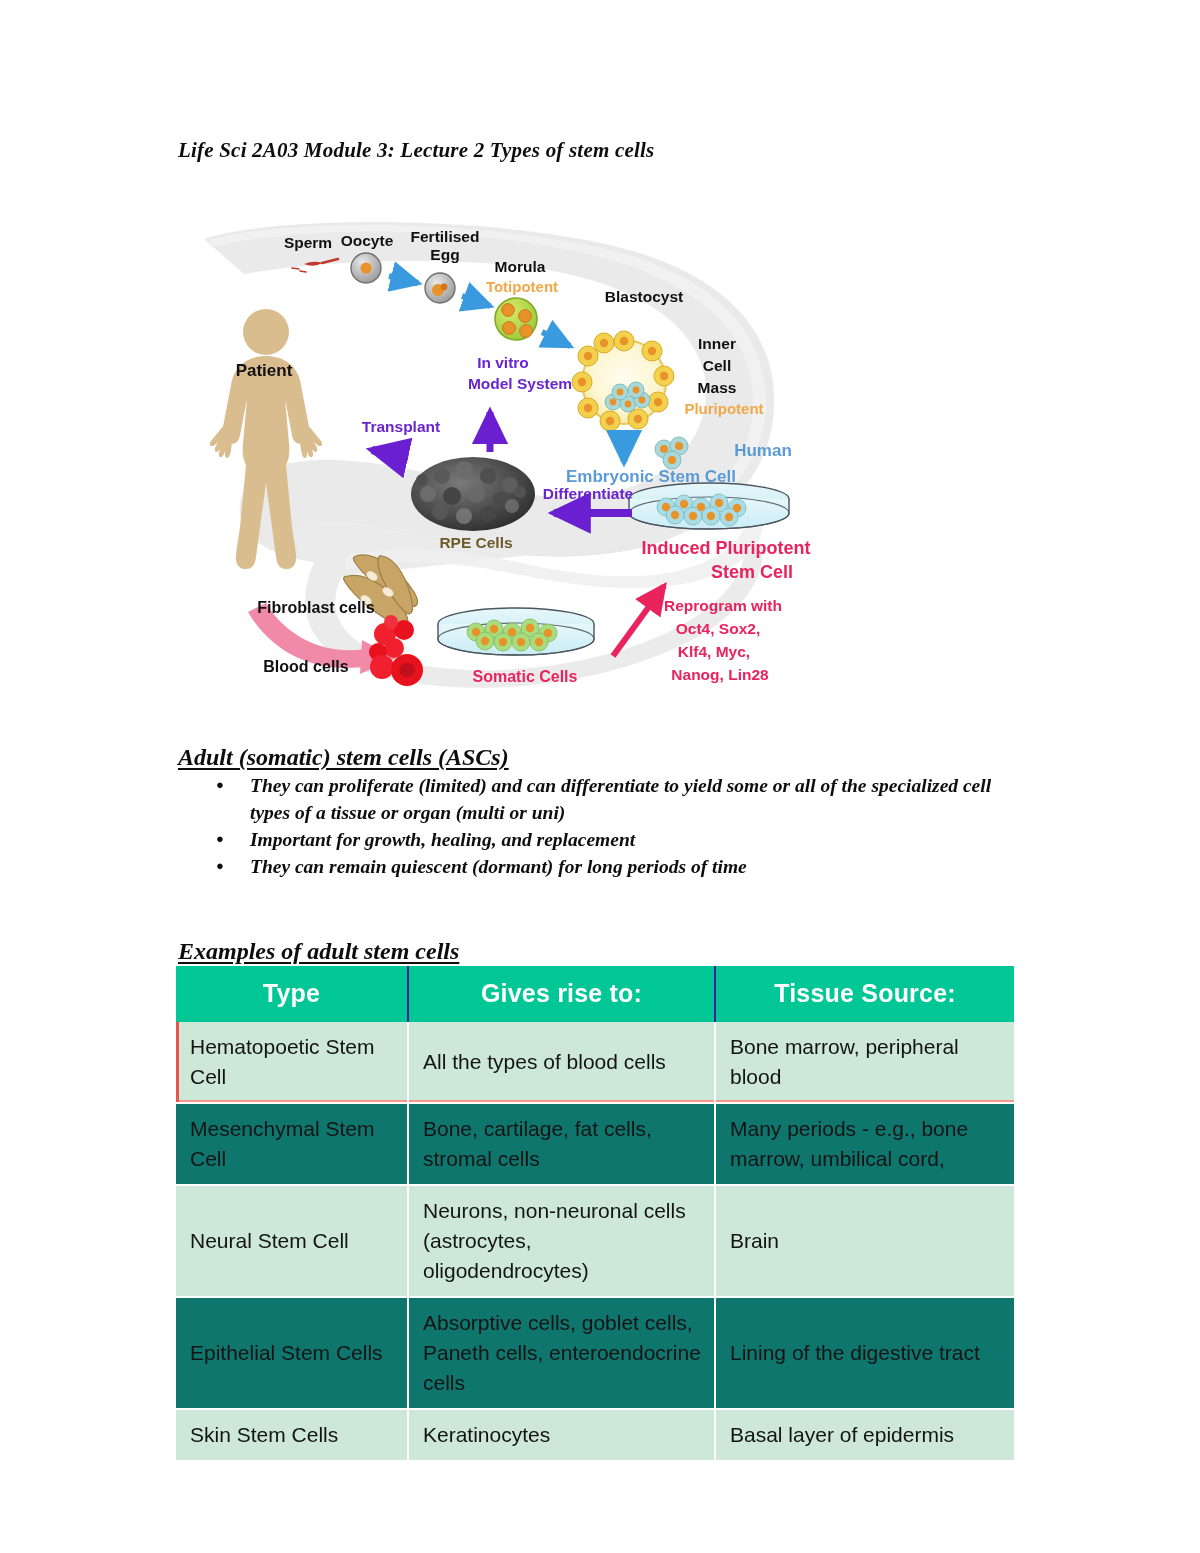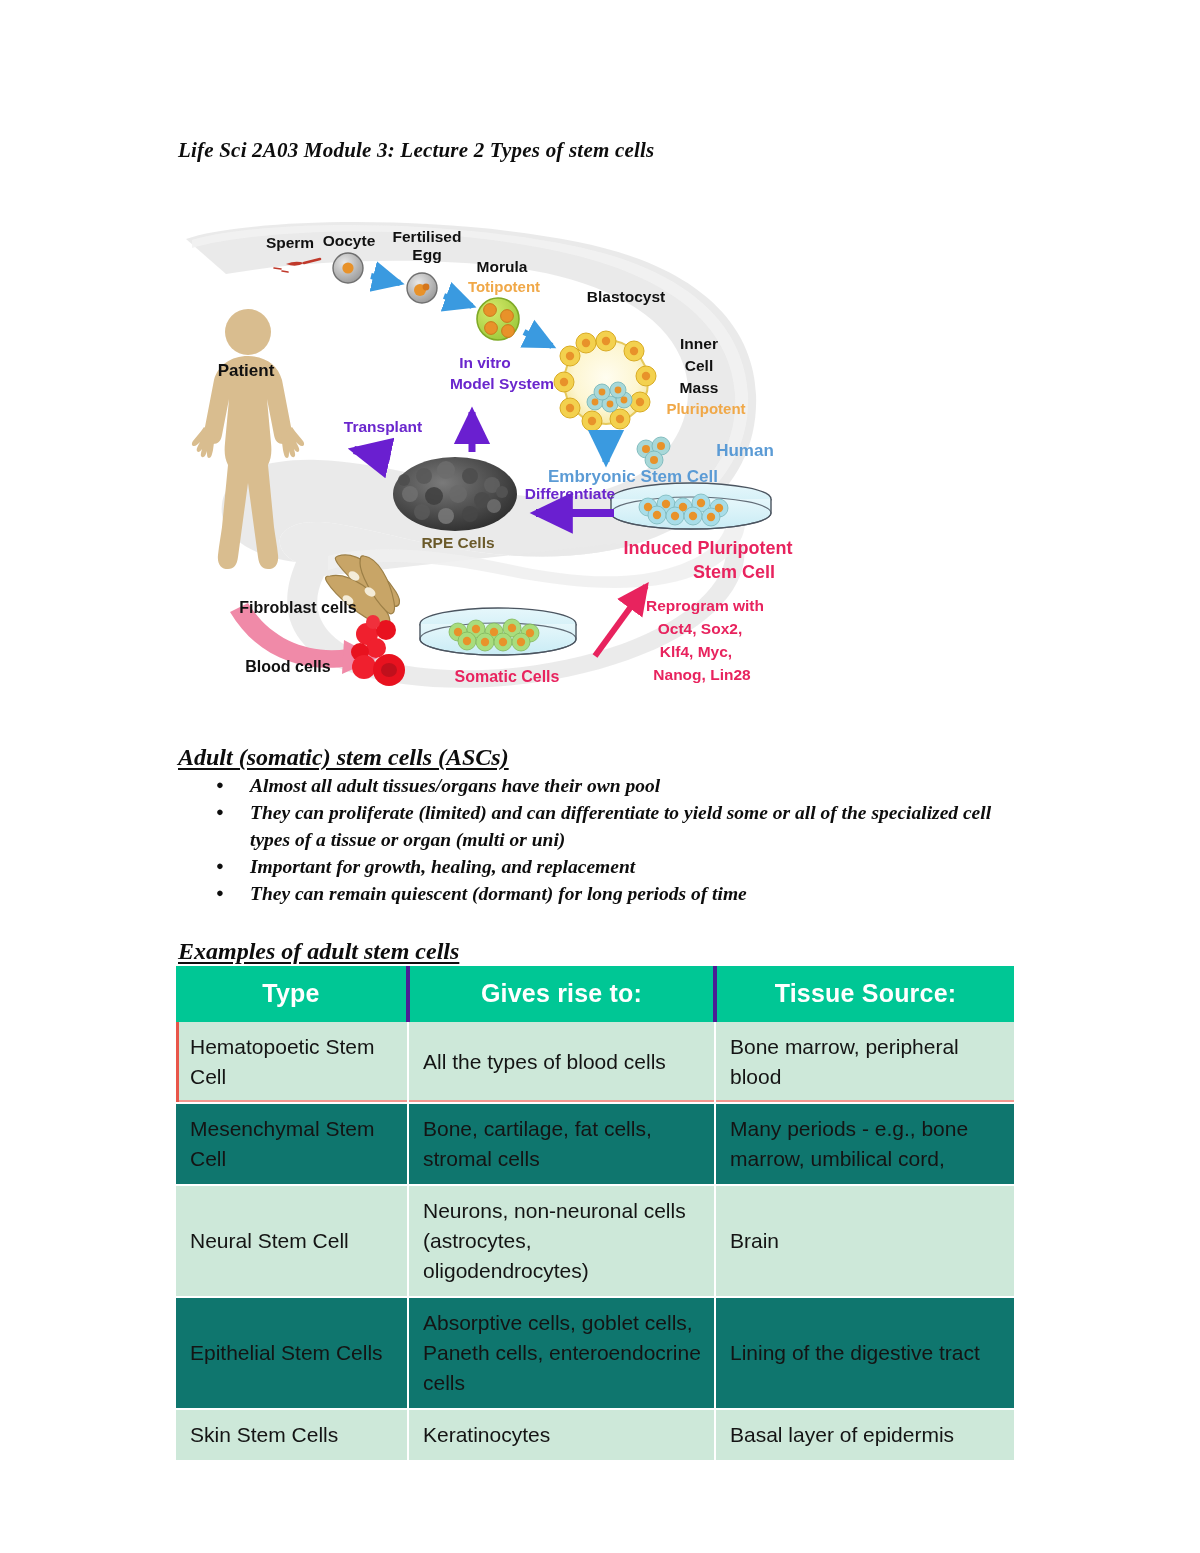--- a/index.html
+++ b/index.html
@@ -34,21 +34,21 @@
     font-weight: 600;
     font-size: 21px;
     letter-spacing: 0.2px;
     white-space: nowrap;
     color: #0d0d0d;
   }
 
   
   .figure-wrap {
     position: absolute;
-    left: 178px;
+    left: 196px;
     top: 204px;
     width: 655px;
     height: 510px;
     background: #ffffff;
     overflow: hidden;
   }
   .figure-svg { display: block; }
 
   
   .sec-head {
@@ -107,21 +107,21 @@
   .tbl col.c2 { width: 307px; }
   .tbl col.c3 { width: 299px; }
 
   .tbl thead th {
     background: #00c795;
     color: #ffffff;
     font-size: 25px;
     font-weight: bold;
     text-align: center;
     padding: 13px 8px 14px 8px;
-    border-right: 4px solid #4c1d95;
+    border-right: 2px solid #4c1d95;
     letter-spacing: 0.2px;
   }
   .tbl thead th:last-child { border-right: none; margin-left: 36px; }
 
   .tbl tbody td {
     font-size: 21px;
     line-height: 30px;
     color: #141414;
     padding: 10px 12px 10px 14px;
     vertical-align: middle;
@@ -435,21 +435,20 @@
       <text x="527" y="407" text-anchor="middle" font-family="Liberation Sans, sans-serif" font-size="15.5" font-weight="bold" fill="#e8235e">Reprogram with</text>
       <text x="522" y="430" text-anchor="middle" font-family="Liberation Sans, sans-serif" font-size="15.5" font-weight="bold" fill="#e8235e">Oct4, Sox2,</text>
       <text x="518" y="453" text-anchor="middle" font-family="Liberation Sans, sans-serif" font-size="15.5" font-weight="bold" fill="#e8235e">Klf4, Myc,</text>
       <text x="524" y="476" text-anchor="middle" font-family="Liberation Sans, sans-serif" font-size="15.5" font-weight="bold" fill="#e8235e">Nanog, Lin28</text>
     </svg>
   </div>
 
   <div class="sec-head" id="asc-head">Adult (somatic) stem cells (ASCs)</div>
 
   <ul class="bullets">
-    <li>Almost all adult tissues/organs have their own pool</li>
     <li>They can proliferate (limited) and can differentiate to yield some or all of the specialized cell types of a tissue or organ (multi or uni)</li>
     <li>Important for growth, healing, and replacement</li>
     <li>They can remain quiescent (dormant) for long periods of time</li>
   </ul>
 
   <div class="sec-head" id="ex-head">Examples of adult stem cells</div>
 
   <table class="tbl">
     <colgroup>
         <col class="c1">

